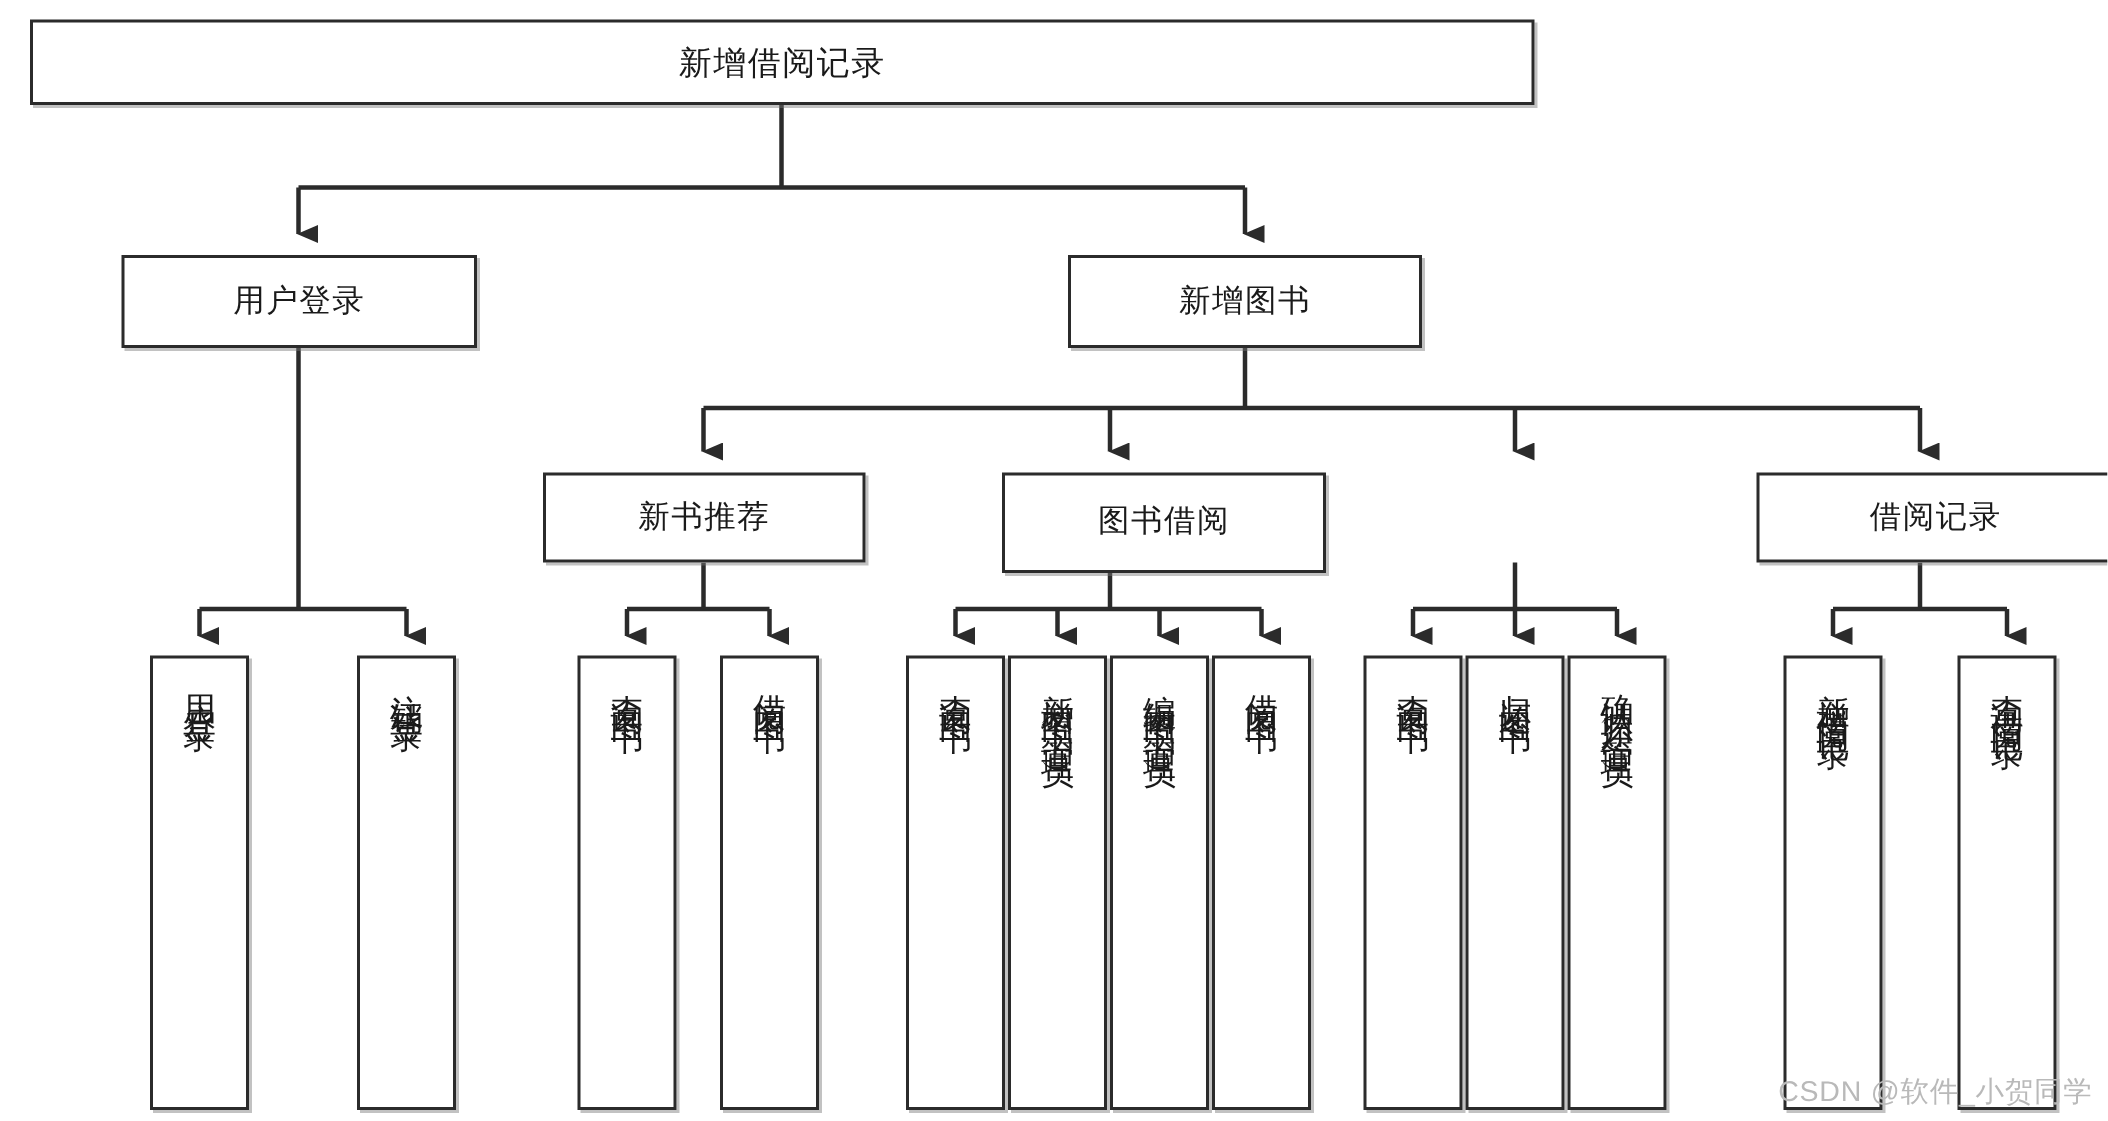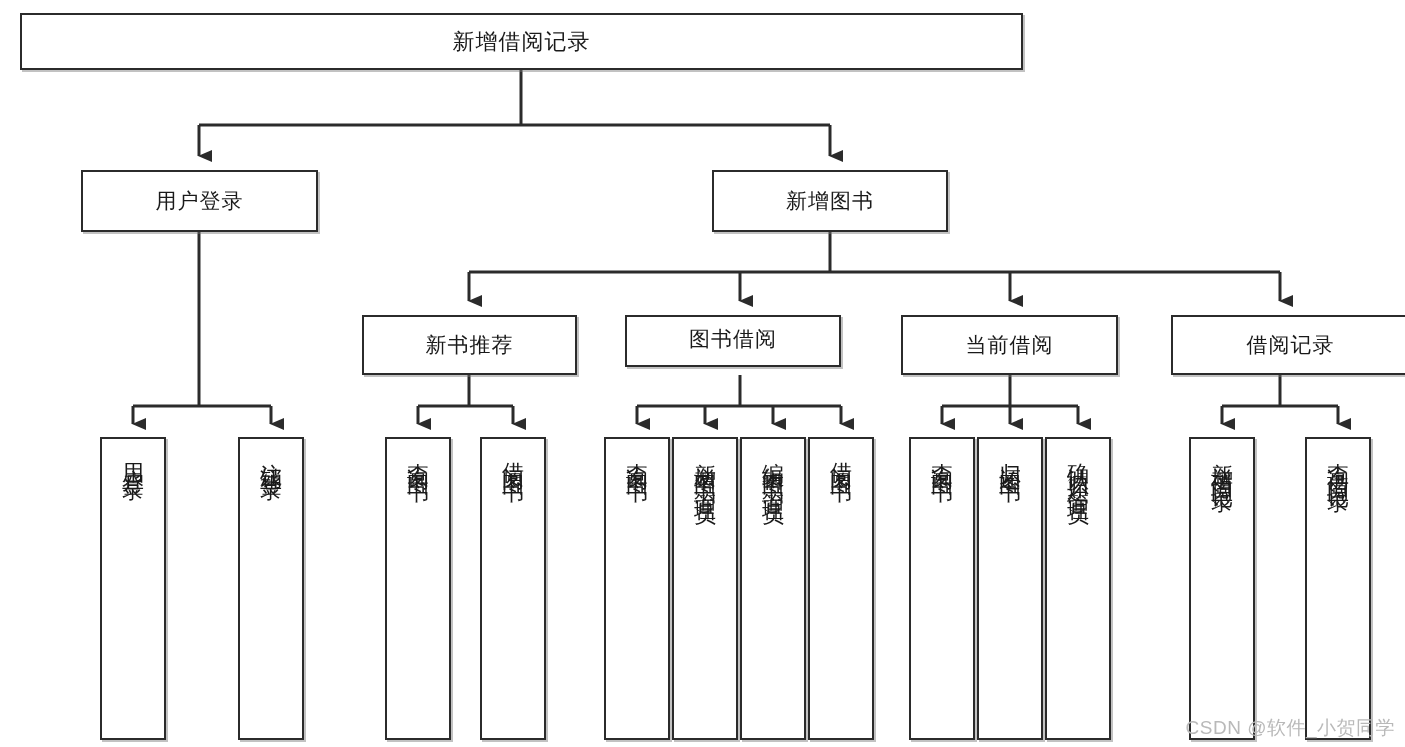--- a/index.html
+++ b/index.html
@@ -135,25 +135,22 @@
   <div class="node h" style="left:81px;top:170px;width:237px;height:62px;">
     <span class="label">用户登录</span>
   </div>
   <div class="node h" style="left:712px;top:170px;width:236px;height:62px;">
     <span class="label">新增图书</span>
   </div>
 
   <div class="node h" style="left:362px;top:315px;width:215px;height:60px;">
     <span class="label">新书推荐</span>
   </div>
-  <div class="node h" style="left:625px;top:315px;width:216px;height:52px;font-family:Liberation Mono, monospace;">
+  <div class="node h" style="left:668px;top:315px;width:216px;height:67px;">
     <span class="label">图书借阅</span>
-  </div>
-  <div class="node h" style="left:901px;top:315px;width:217px;height:60px;">
-    <span class="label">当前借阅</span>
   </div>
   <div class="node h" style="left:1171px;top:315px;width:239px;height:60px;">
     <span class="label">借阅记录</span>
   </div>
 
   <div class="node v" style="left:100px;top:437px;width:66px;height:303px;">
     <span class="label">用户登录</span>
   </div>
   <div class="node v" style="left:238px;top:437px;width:66px;height:303px;">
     <span class="label">注销登录</span>

